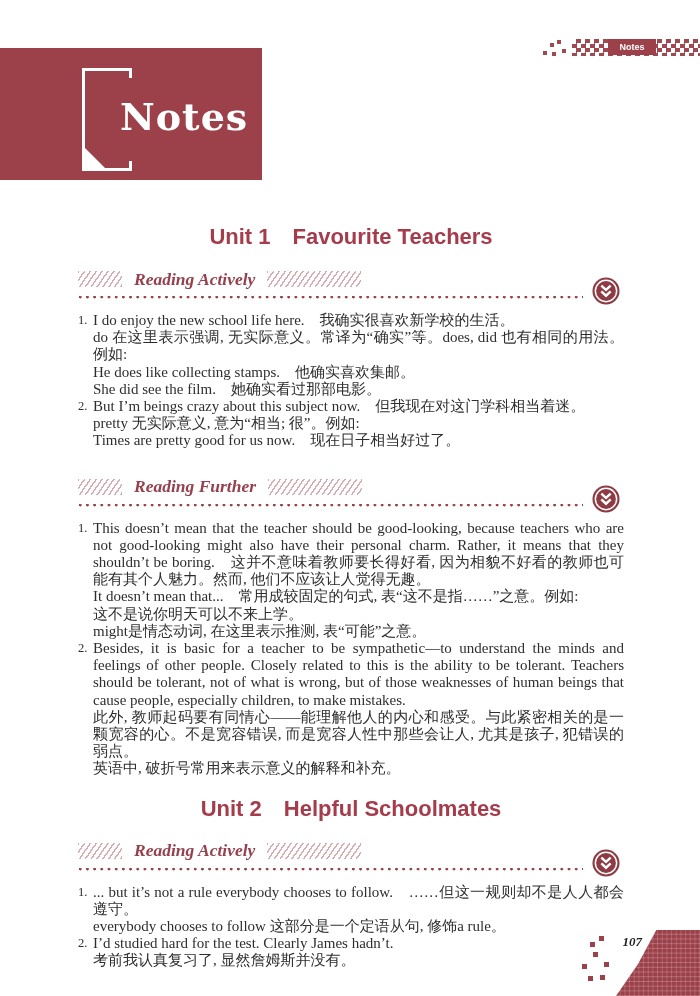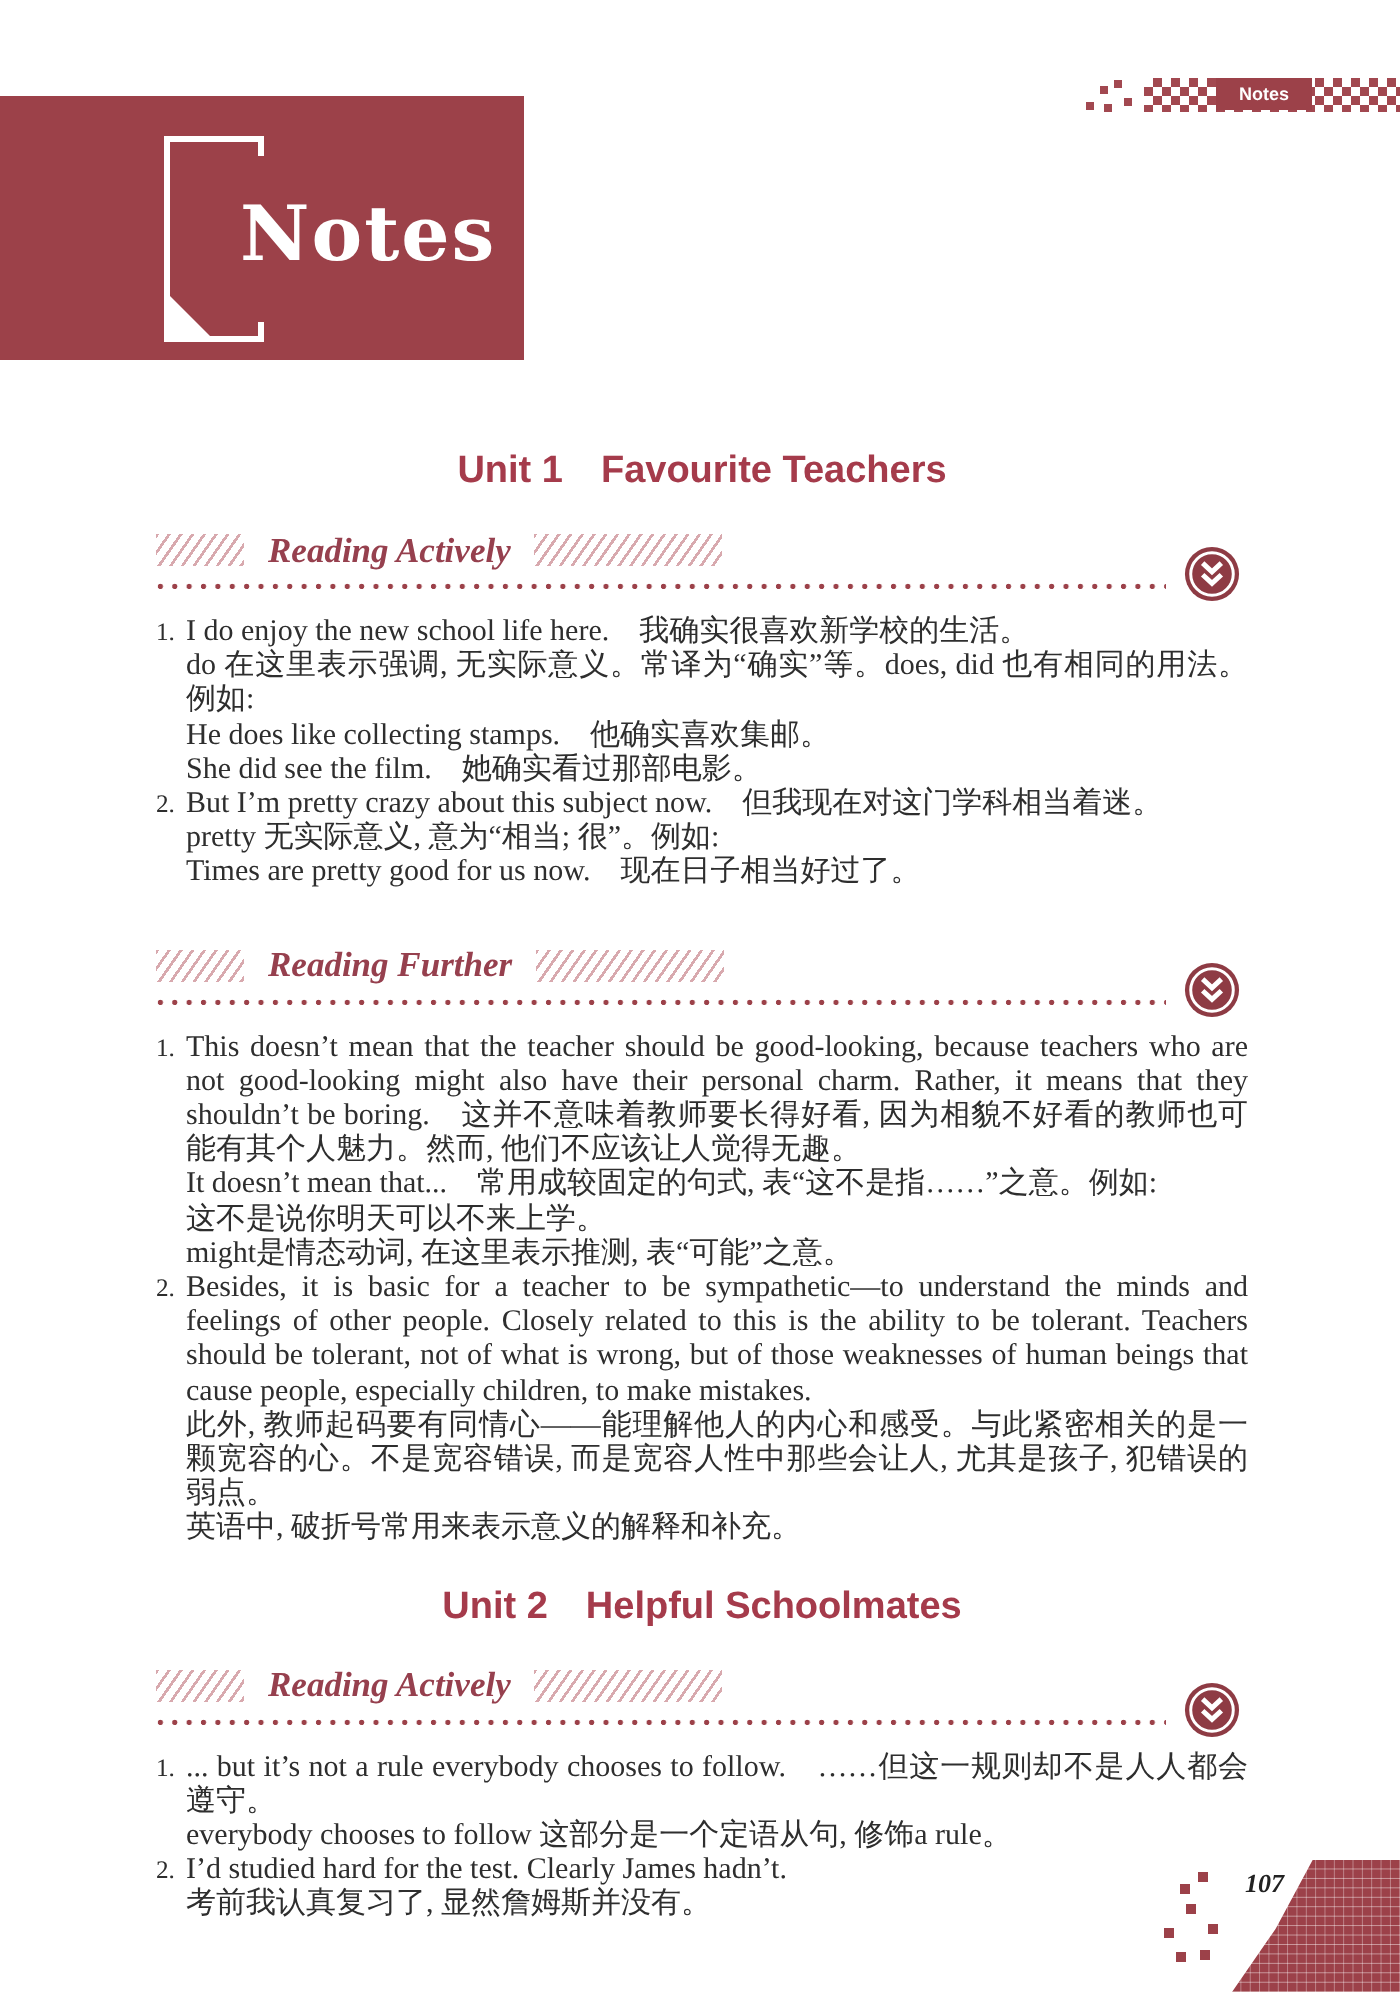--- a/index.html
+++ b/index.html
@@ -25,21 +25,21 @@
     background:conic-gradient(#a24850 90deg,transparent 90deg 180deg,#a24850 180deg 270deg,transparent 270deg);
     background-size:9px 9px;}
   .tab-label{position:absolute;left:36px;top:0;width:48px;height:16px;background:#9c4149;
     color:#fff;font-family:"Liberation Sans",sans-serif;font-size:9px;font-weight:bold;
     text-align:center;line-height:16px;}
   .tab-scatter{position:absolute;left:-22px;top:4px;width:4px;height:4px;background:#a24850;
     box-shadow:7px -3px 0 #a24850, -7px 8px 0 #a24850, 2px 9px 0 #a24850, 12px 6px 0 #a24850;}
   
   .content{position:absolute;top:222px;left:78px;width:546px;}
   .unit-title{margin:0 0 16px;text-align:center;font-family:"Liberation Sans",sans-serif;
-    font-weight:bold;font-size:19px;color:#a53b4b;}
+    font-weight:bold;font-size:22px;color:#a53b4b;}
   .unit-title.second{margin-top:16px;}
   
   .sec-head{position:relative;margin:0 0 12px;}
   .sec-head.pushed{margin-top:26px;}
   .head-row{display:flex;align-items:center;height:22px;}
   .hatch{height:16px;background:repeating-linear-gradient(125deg,#d8a9ae 0 1.4px,transparent 1.4px 4.8px);}
   .hatch.left{width:44px;}
   .hatch.right{width:94px;margin-left:12px;}
   .sec-title{margin:0 0 0 12px;font-style:italic;font-weight:bold;font-size:17.5px;
     color:#96404e;font-family:"Liberation Serif",serif;white-space:nowrap;}
@@ -108,21 +108,21 @@
     <div class="items">
       <div class="item">
         <span class="num">1.</span>
         <div class="para">I do enjoy the new school life here.　我确实很喜欢新学校的生活。</div>
         <div class="para">do 在这里表示强调, 无实际意义。常译为“确实”等。does, did 也有相同的用法。例如:</div>
         <div class="para">He does like collecting stamps.　他确实喜欢集邮。</div>
         <div class="para">She did see the film.　她确实看过那部电影。</div>
       </div>
       <div class="item">
         <span class="num">2.</span>
-        <div class="para">But I’m pretty crazy about this subject now.　但我现在对这门学科相当着迷。</div>
+        <div class="para">But I’m beings crazy about this subject now.　但我现在对这门学科相当着迷。</div>
         <div class="para">pretty 无实际意义, 意为“相当; 很”。例如:</div>
         <div class="para">Times are pretty good for us now.　现在日子相当好过了。</div>
       </div>
     </div>
 
     <div class="sec-head pushed">
       <div class="head-row">
         <div class="hatch left"></div>
         <h2 class="sec-title">Reading Further</h2>
         <div class="hatch right"></div>

